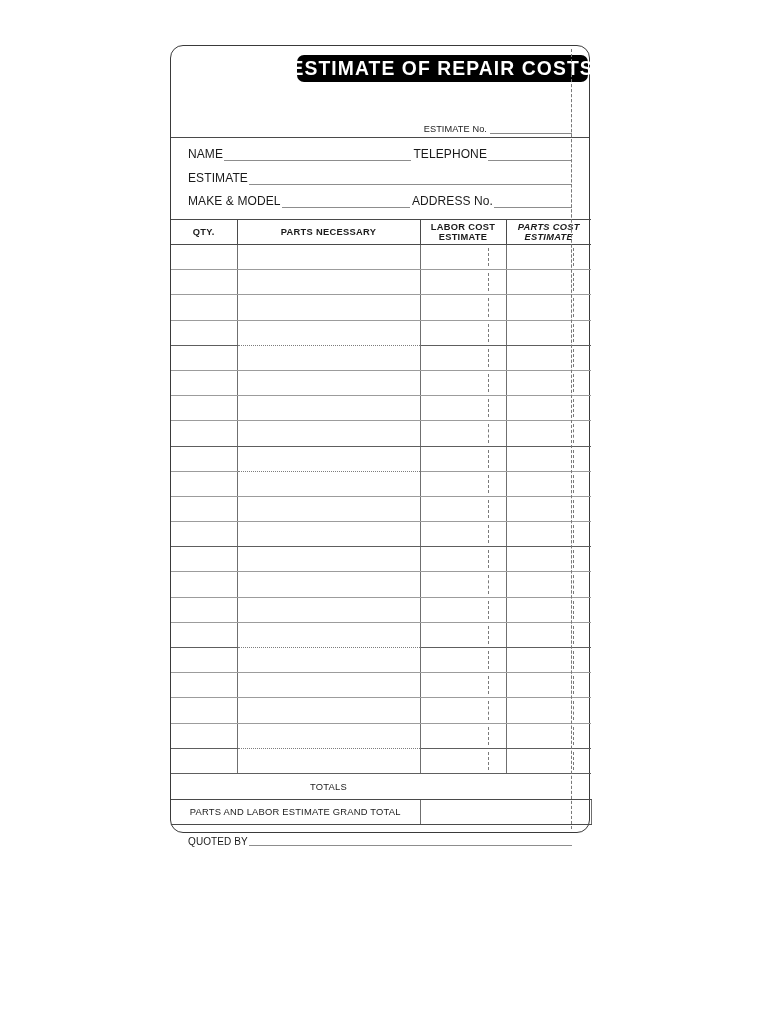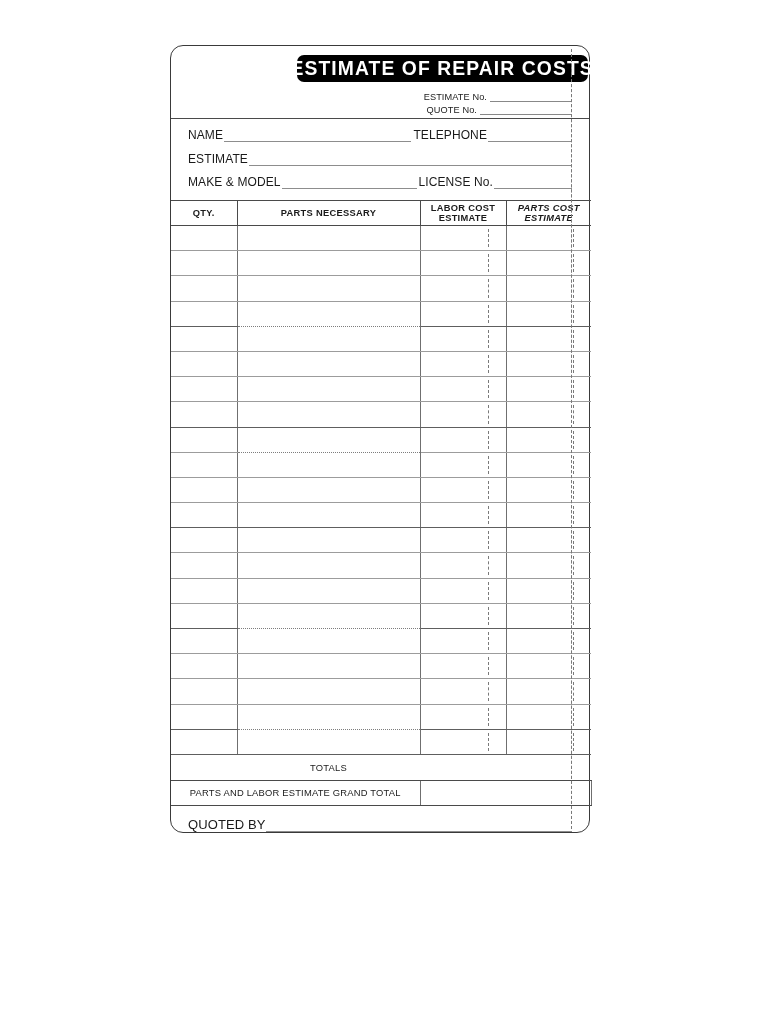--- a/index.html
+++ b/index.html
@@ -53,20 +53,21 @@
     font-weight: bold;
     letter-spacing: 1.1px;
     white-space: nowrap;
     transform: scaleX(0.99);
   }
 
   
   .num-block {
     padding: 0 17px 0 0;
     text-align: right;
+    margin-top: 32px;
   }
   .num-row {
     font-size: 9.2px;
     letter-spacing: 0.1px;
     margin-bottom: 3px;
     white-space: nowrap;
   }
   .num-row .lbl { }
   .num-row .rule {
     display: inline-block;
@@ -184,23 +185,23 @@
   td.grand-label {
     text-align: center;
     font-size: 9.4px;
     letter-spacing: 0.2px;
   }
   td.grand-value { border-right: 0; }
 
   
   .quoted {
     display: flex;
-    align-items: flex-end;
+    align-items: flex-start;
     padding: 11px 17px 0 17px;
-    font-size: 13px;
+    font-size: 10px;
     letter-spacing: 0.1px;
     white-space: nowrap;
   }
   .quoted .q-line {
     flex: 1 1 auto;
     border-bottom: 1px solid #8d8d8d;
     height: 9px;
     margin-left: 1px;
   }
 </style>
@@ -211,23 +212,20 @@
 
   <div class="title-wrap">
     <div id="title-banner">
       <span class="title-text">ESTIMATE OF REPAIR COSTS</span>
     </div>
   </div>
 
   <div class="num-block">
     <div class="num-row">
       <span class="lbl">ESTIMATE No.</span><span class="rule rule-est"></span>
-    </div>
-    <div class="num-row">
-      <span class="lbl">QUOTE No.</span><span class="rule rule-quote"></span>
     </div>
   </div>
 
   <hr class="hr-full">
 
   <div class="fields">
 
     <div class="field-row">
       <span class="fl-label">NAME</span>
       <span class="fl-line"></span>
@@ -237,21 +235,21 @@
 
     <div class="field-row">
       <span class="fl-label">ESTIMATE</span>
       <span class="fl-line"></span>
     </div>
 
 
     <div class="field-row">
       <span class="fl-label">MAKE &amp; MODEL</span>
       <span class="fl-line"></span>
-      <span class="gap-label">LICENSE No.</span>
+      <span class="gap-label">ADDRESS No.</span>
       <span class="fl-line fixed-lic"></span>
     </div>
 
   </div>
 
   <table id="parts-table">
     <colgroup>
       <col class="c-qty">
         <col class="c-parts">
         <col class="c-labor">

